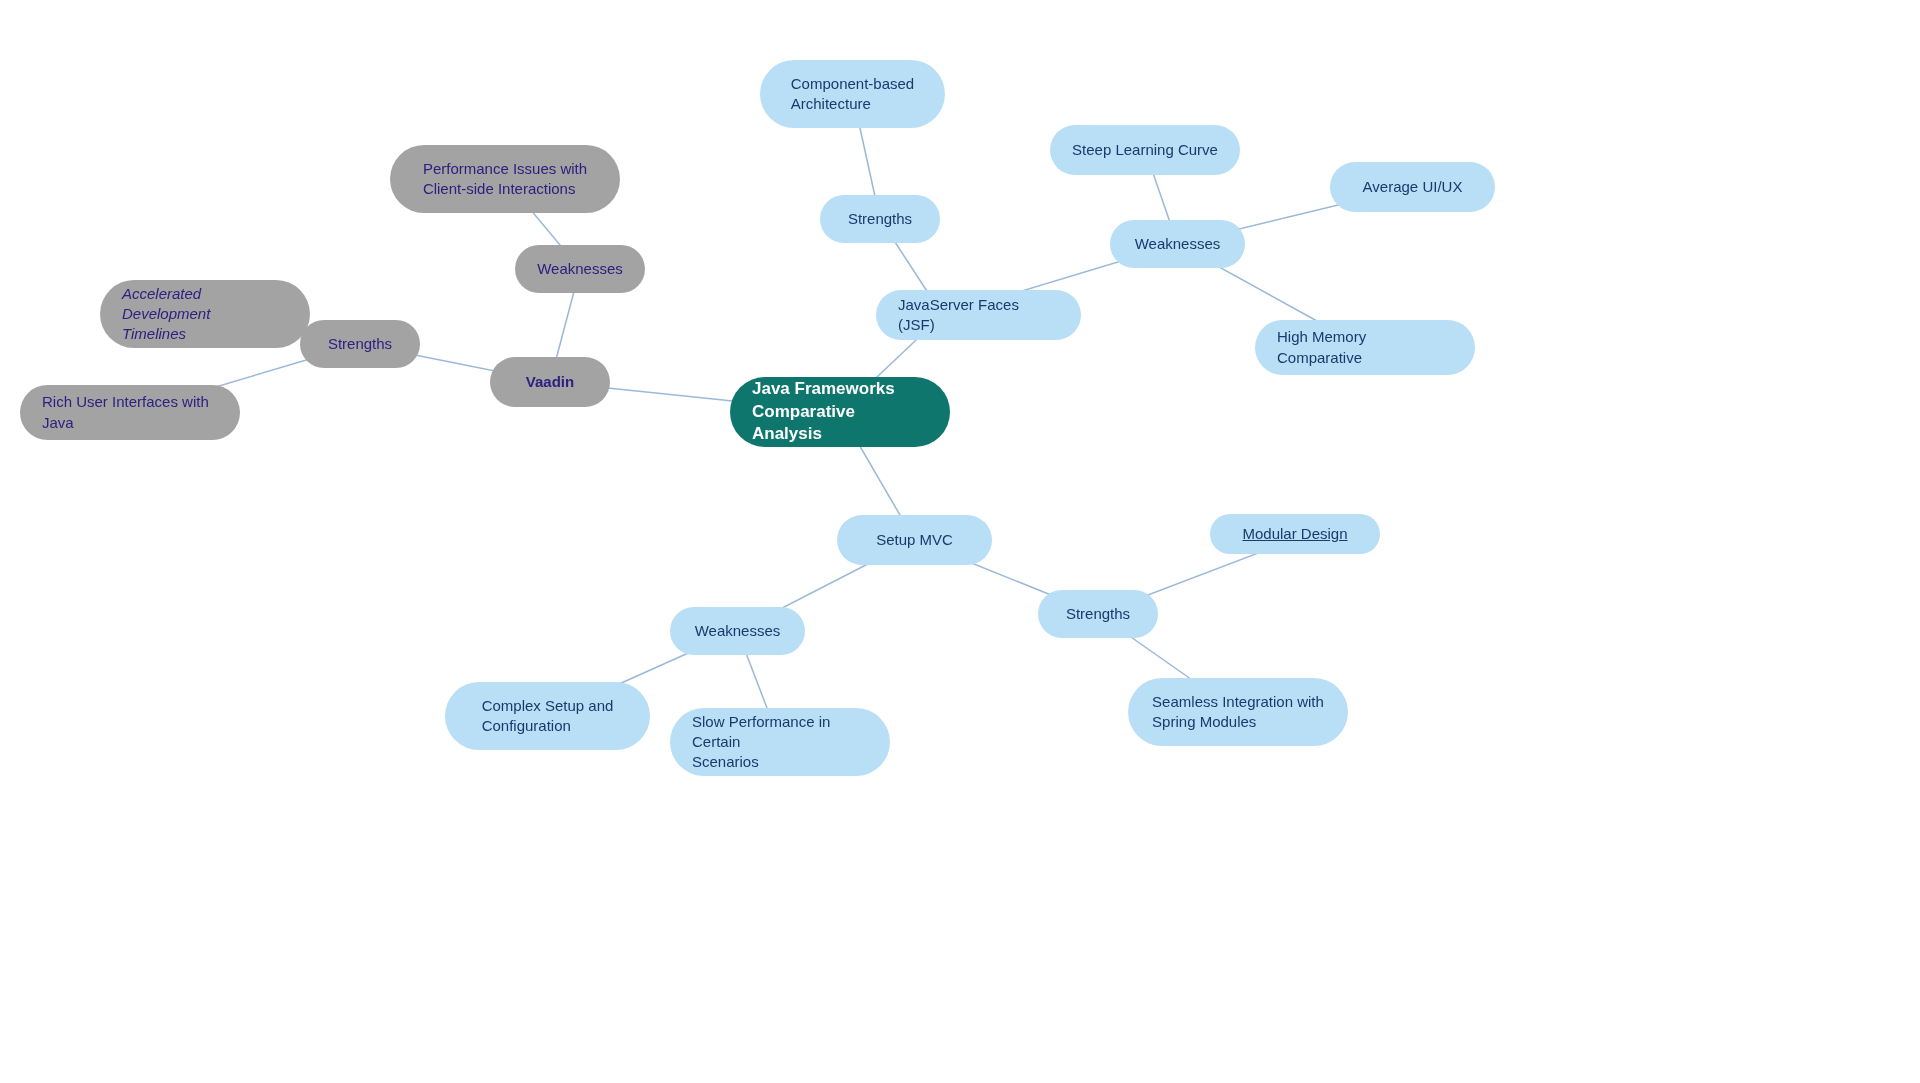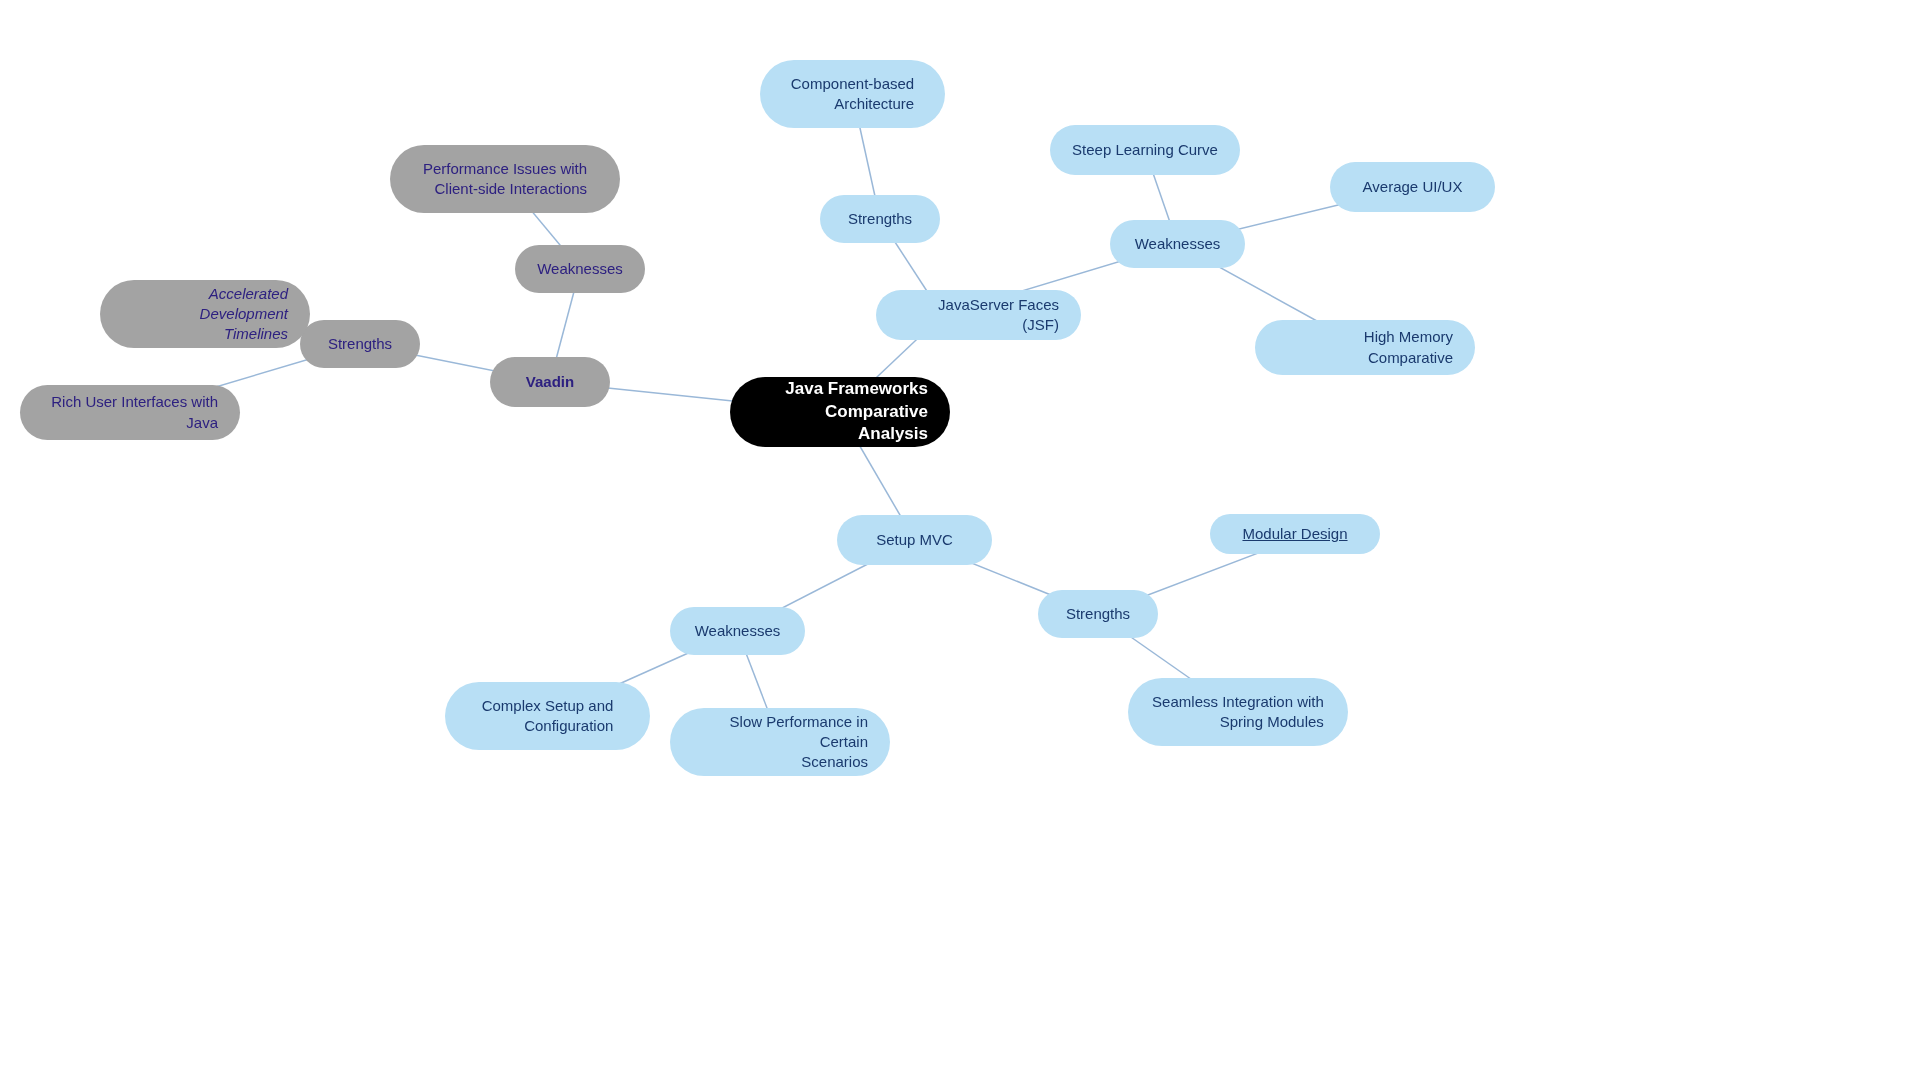--- a/index.html
+++ b/index.html
@@ -17,29 +17,29 @@
       width: 1920px;
       height: 1083px;
       pointer-events: none;
     }
     .node {
       position: absolute;
       border-radius: 40px;
       display: flex;
       align-items: center;
       justify-content: center;
-      text-align: right;
+      text-align: left;
       padding: 14px 22px;
       font-size: 15px;
       line-height: 1.35;
       cursor: default;
       user-select: none;
     }
     .node-center {
-      background: #000000;
+      background: #0f766e;
       color: #ffffff;
       font-size: 17px;
       font-weight: 600;
       border-radius: 40px;
     }
     .node-blue {
       background: #b8dff5;
       color: #1a3a6e;
       border: none;
     }

